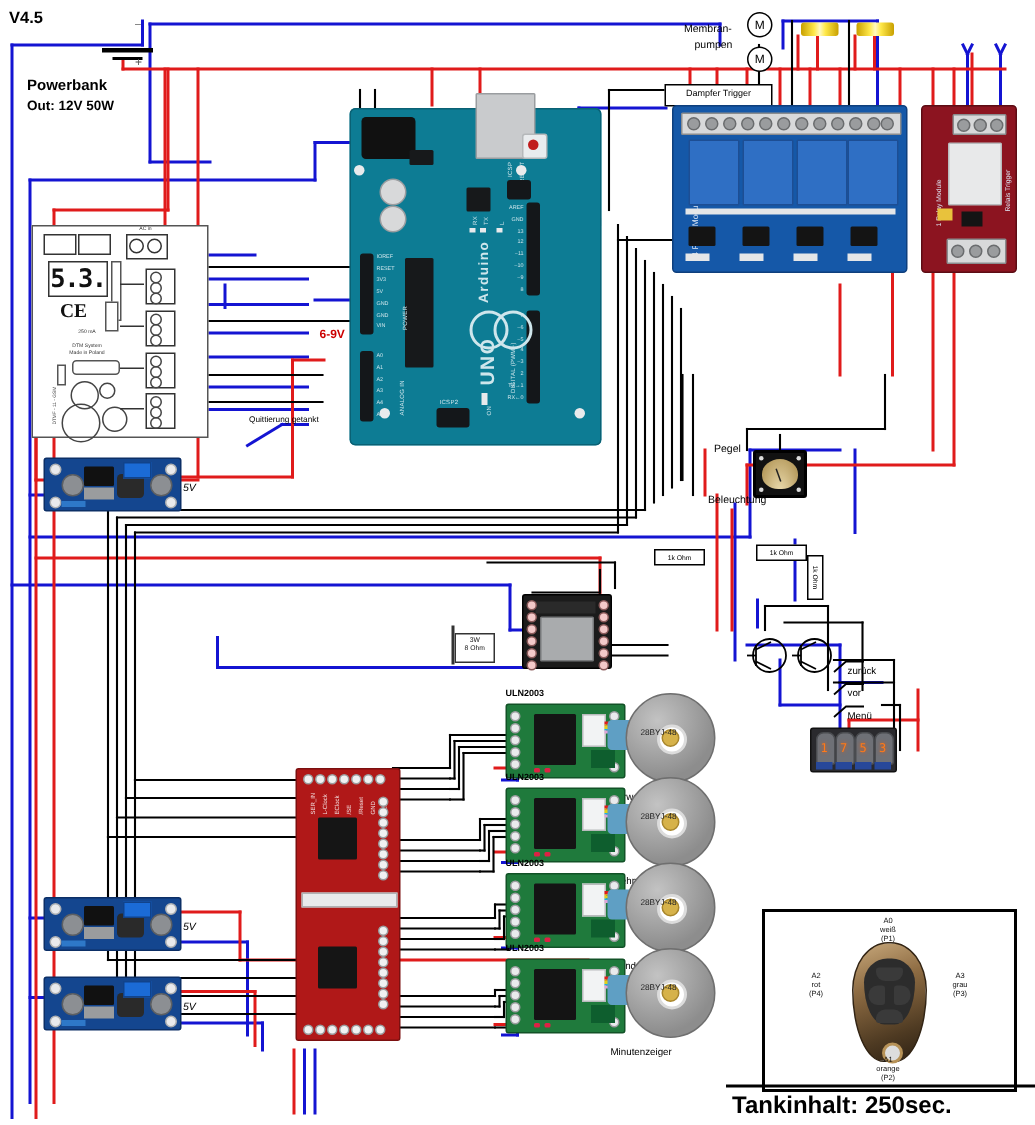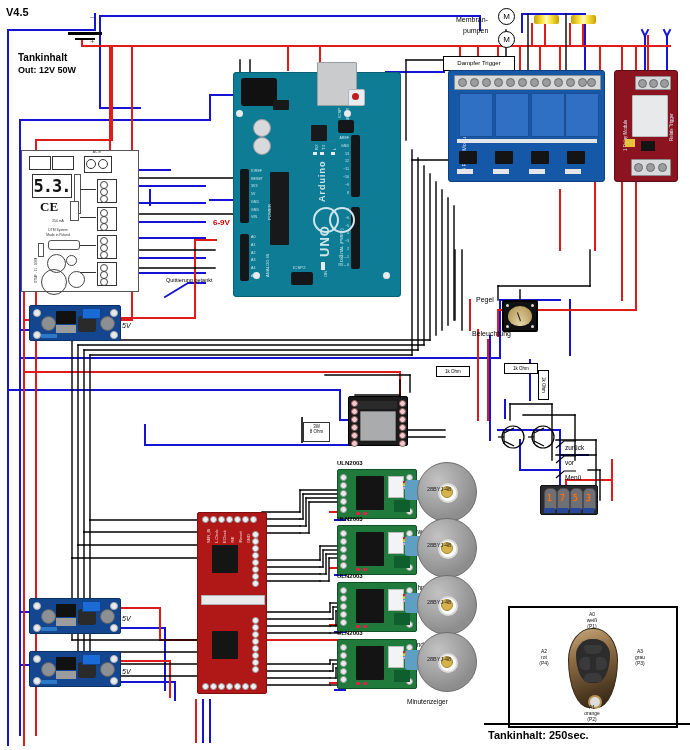--- a/index.html
+++ b/index.html
@@ -411,21 +411,21 @@
   </svg>
 
   <div class="lbl" style="left:6px;top:6px;font-size:11px;font-weight:bold;">V4.5</div>
 
   <div style="position:absolute;left:68px;top:26px;">
     <div style="position:absolute;left:0;top:6px;width:34px;height:3px;background:#000;"></div>
     <div style="position:absolute;left:7px;top:12px;width:20px;height:2px;background:#000;"></div>
   </div>
   <div class="lbl" style="left:90px;top:13px;font-size:7px;color:#555;">–</div>
   <div class="lbl" style="left:90px;top:37px;font-size:8px;color:#555;">+</div>
-  <div class="lbl" style="left:18px;top:52px;font-size:10px;font-weight:bold;">Tankinhalt</div>
+  <div class="lbl" style="left:18px;top:52px;font-size:10px;font-weight:bold;">Powerbank</div>
   <div class="lbl" style="left:18px;top:65px;font-size:9px;font-weight:bold;">Out: 12V  50W</div>
 
   <div class="lbl" style="left:456px;top:16px;font-size:7px;">Membran-</div>
   <div class="lbl" style="left:463px;top:27px;font-size:7px;">pumpen</div>
   <div style="position:absolute;left:498px;top:8px;width:15px;height:15px;border:1.4px solid #000;border-radius:50%;
               background:#fff;color:#000;font-size:8px;text-align:center;line-height:15px;">M</div>
   <div style="position:absolute;left:498px;top:31px;width:15px;height:15px;border:1.4px solid #000;border-radius:50%;
               background:#fff;color:#000;font-size:8px;text-align:center;line-height:15px;">M</div>
 
   <div class="lamp" style="left:534px;top:15px;width:25px;height:9px;"></div>
@@ -958,16 +958,16 @@
       <span>A3</span><br>
       <span>grau</span><br>
       <span>(P3)</span>
     </div>
     <div class="pt" style="left:56px;top:96px;width:52px;">
       <span>A1</span><br>
       <span>orange</span><br>
       <span>(P2)</span>
     </div>
   </div>
-  <div class="tank" style="left:488px;top:729px;font-size:11px;">Tankinhalt: 250sec.</div>
+  <div class="tank" style="left:488px;top:729px;font-size:16px;">Tankinhalt: 250sec.</div>
   <div style="position:absolute;left:484px;top:723px;width:206px;height:2px;background:#000;"></div>
 
 </div>
 
 </body></html>

